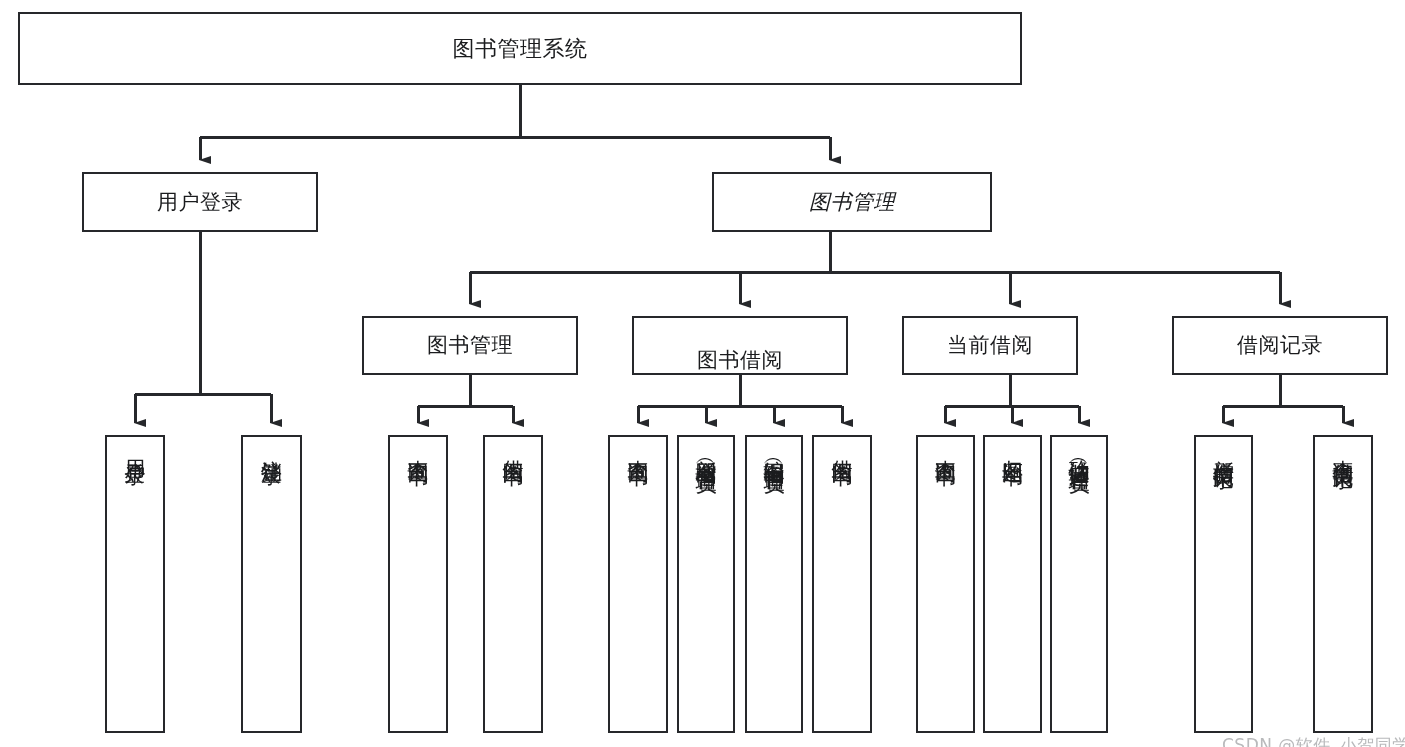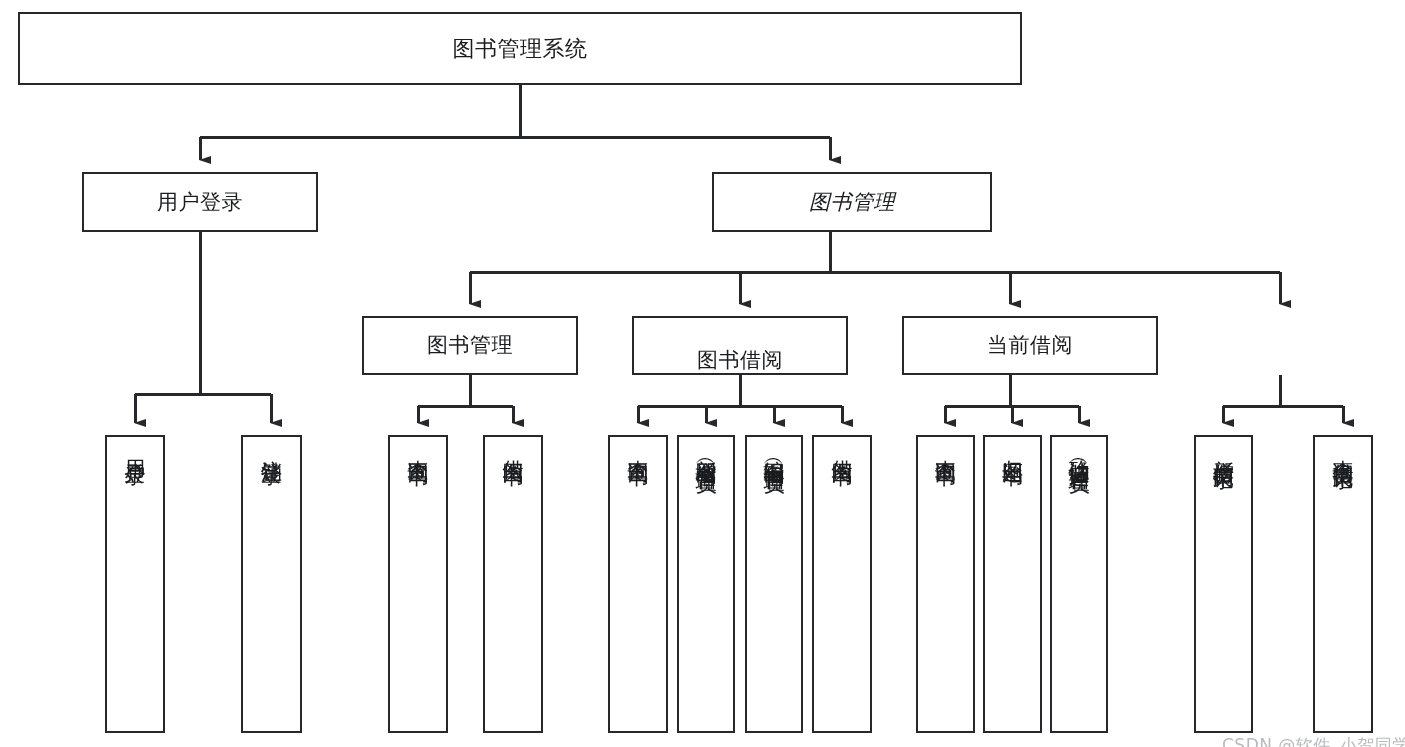--- a/index.html
+++ b/index.html
@@ -134,22 +134,25 @@
   <div class="node horizontal" style="left:712px; top:172px; width:280px; height:60px;font-style:italic;">
     <span class="label">图书管理</span>
   </div>
 
   <div class="node horizontal" style="left:362px; top:316px; width:216px; height:59px;">
     <span class="label">图书管理</span>
   </div>
   <div class="node horizontal" style="left:632px; top:316px; width:216px; height:59px;align-items:flex-end;">
     <span class="label">图书借阅</span>
   </div>
-  <div class="node horizontal" style="left:902px; top:316px; width:256px; height:59px;">
+  <div class="node horizontal" style="left:902px; top:316px; width:176px; height:59px;">
     <span class="label">当前借阅</span>
+  </div>
+  <div class="node horizontal" style="left:1172px; top:316px; width:216px; height:59px;">
+    <span class="label">借阅记录</span>
   </div>
 
   <div class="node vertical" style="left:105px; top:435px; width:60px; height:298px;">
     <span class="label">用户登录</span>
   </div>
   <div class="node vertical" style="left:241px; top:435px; width:61px; height:298px;">
     <span class="label">注销登录</span>
   </div>
   <div class="node vertical" style="left:388px; top:435px; width:60px; height:298px;">
     <span class="label">查询图书</span>

